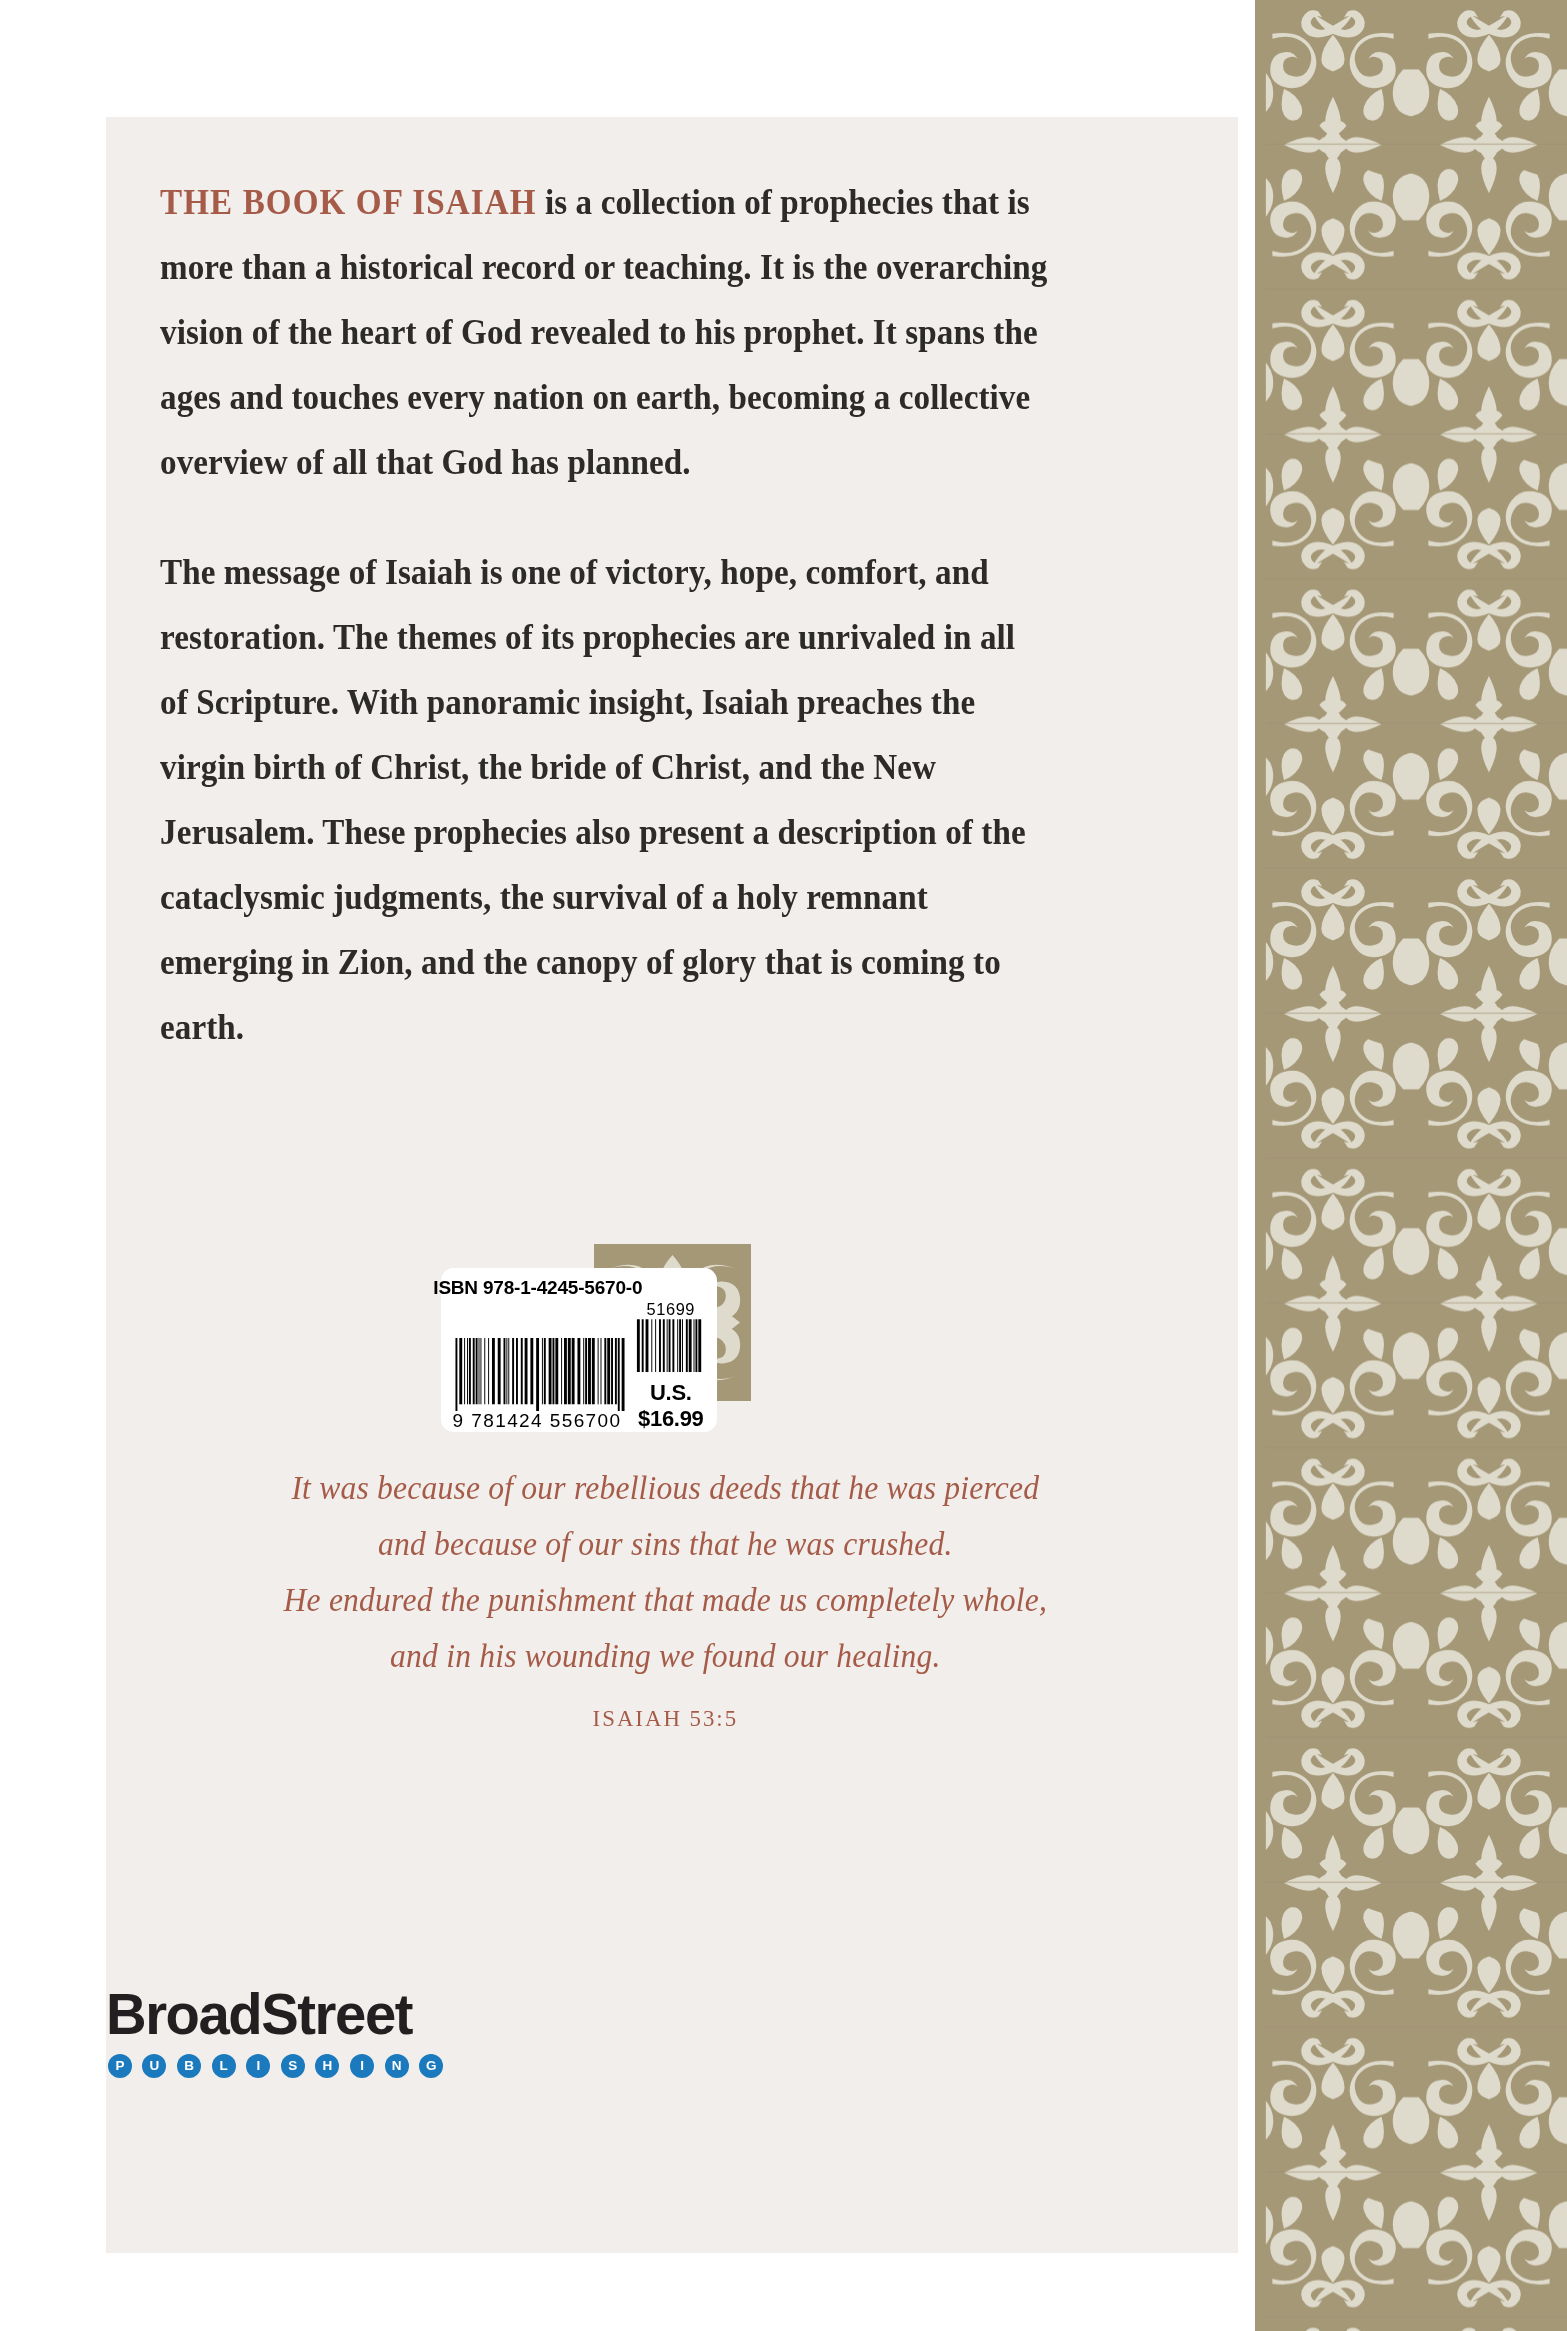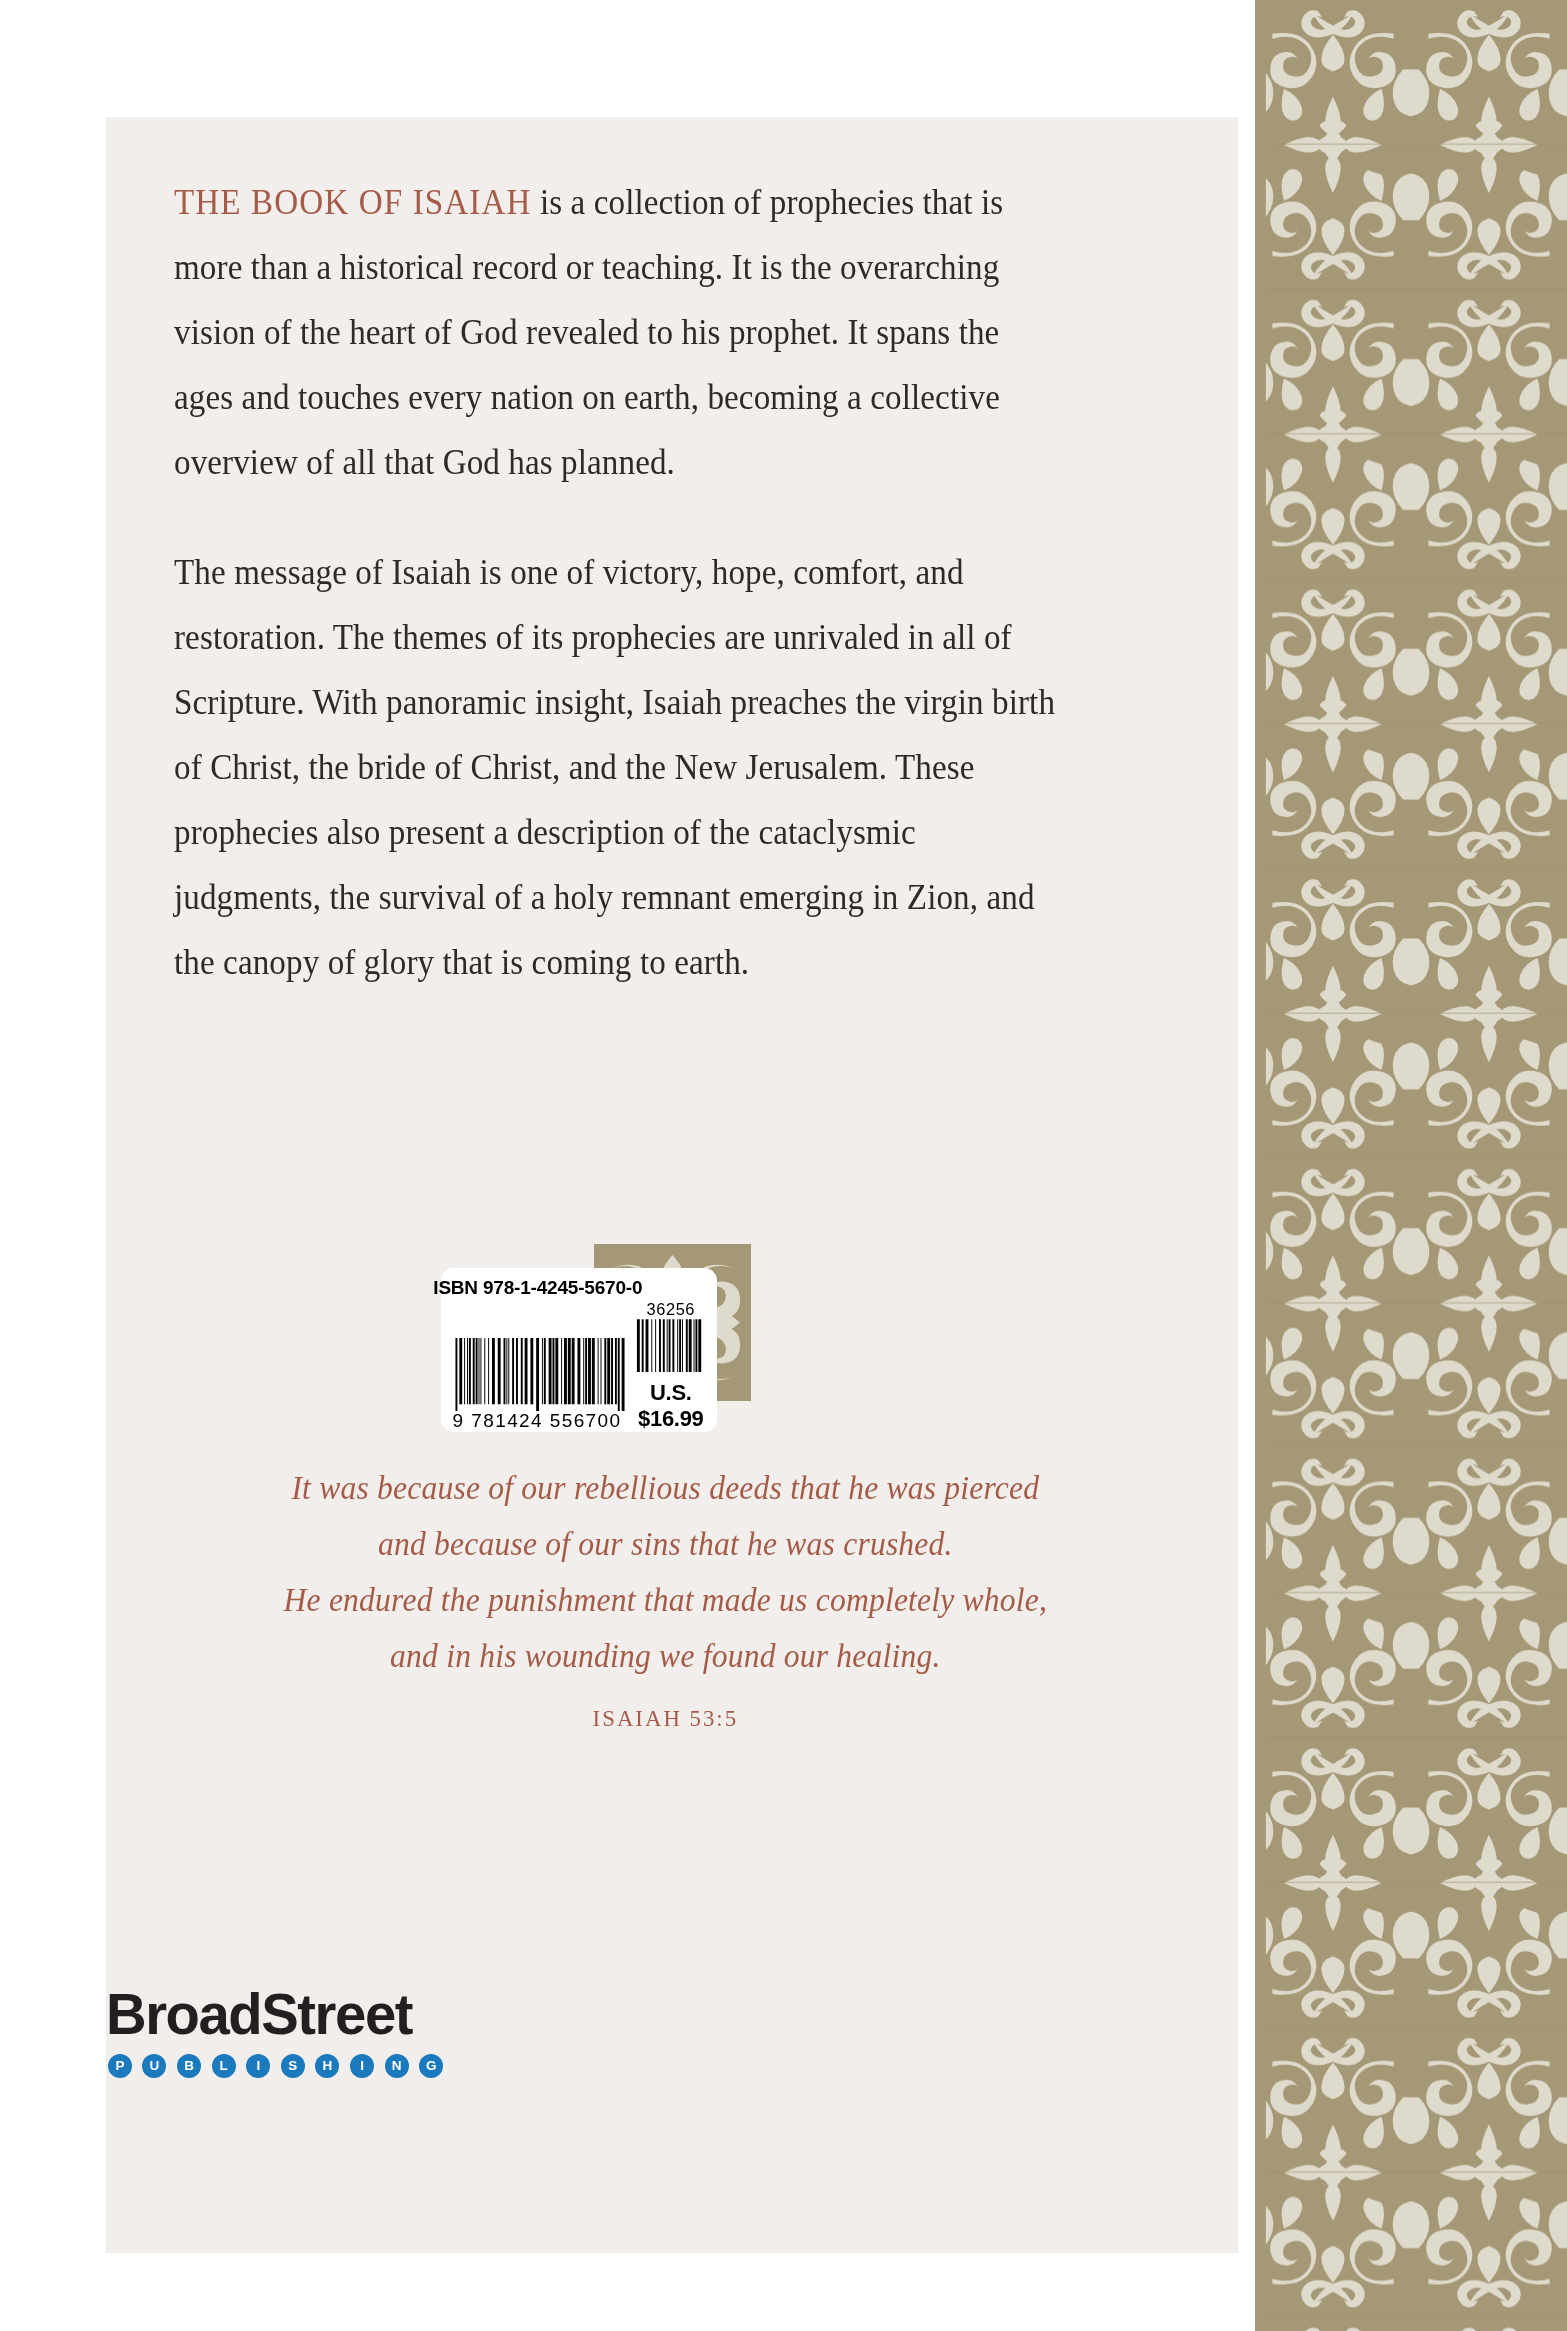--- a/index.html
+++ b/index.html
@@ -15,22 +15,23 @@
   .panel{
     position:absolute;
     left:106px;top:117px;
     width:1132px;height:2136px;
     background:#F1EEEB;
   }
 
   
   .copy{
     position:absolute;
-    left:68px;top:53px;
+    left:54px;top:53px;
     width:966px;
+    font-weight:bold;
   }
   .para{
     font-family:"Liberation Serif", serif;
     font-size:36px;
     line-height:65px;
     color:#2C2B29;
     letter-spacing:0.1px;
     margin:0 0 45px 0;
     transform:scaleX(.92);
     transform-origin:left center;
@@ -338,21 +339,21 @@
                 <rect x="160" y="0" width="3" height="69"></rect>
                 <rect x="164" y="0" width="2" height="69"></rect>
                 <rect x="168" y="0" width="2" height="69"></rect>
                 <rect x="171" y="0" width="2" height="76"></rect>
                 <rect x="175" y="0" width="3" height="76"></rect>
               </g>
           </svg>
           <div class="bc-digits">9 781424 556700</div>
         </div>
         <div class="bc-addon">
-          <div class="addon-num">36256</div>
+          <div class="addon-num">51699</div>
           <svg class="bc-svg" width="71" height="60" viewBox="0 0 74 62">
             <rect width="74" height="62" fill="#fff"></rect>
             <g fill="#000" id="addon-bars">
                 <rect x="2" y="0" width="3" height="55"></rect>
                 <rect x="7" y="0" width="2" height="55"></rect>
                 <rect x="11" y="0" width="3" height="55"></rect>
                 <rect x="17" y="0" width="1" height="55"></rect>
                 <rect x="21" y="0" width="1" height="55"></rect>
                 <rect x="25" y="0" width="2" height="55"></rect>
                 <rect x="29" y="0" width="2" height="55"></rect>

